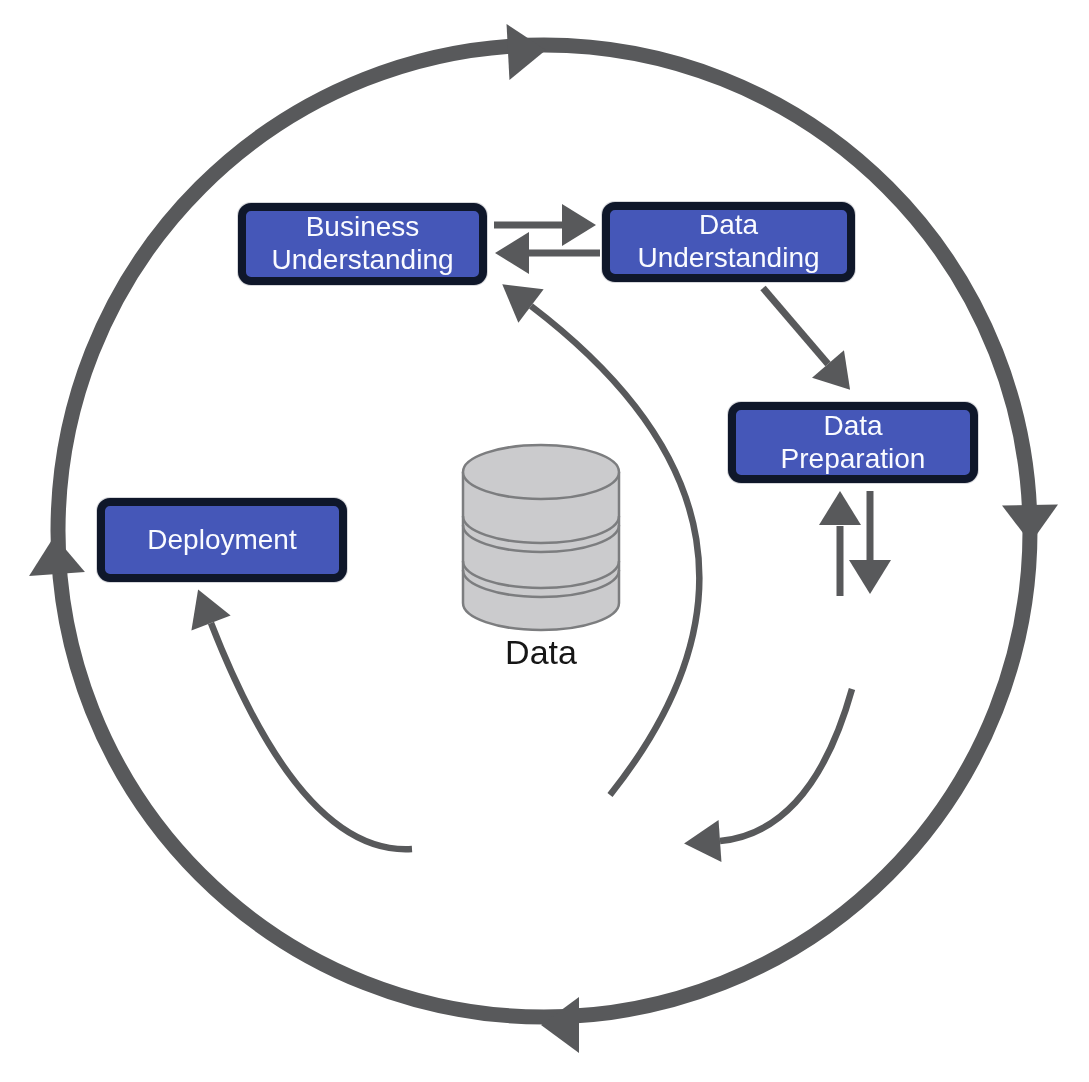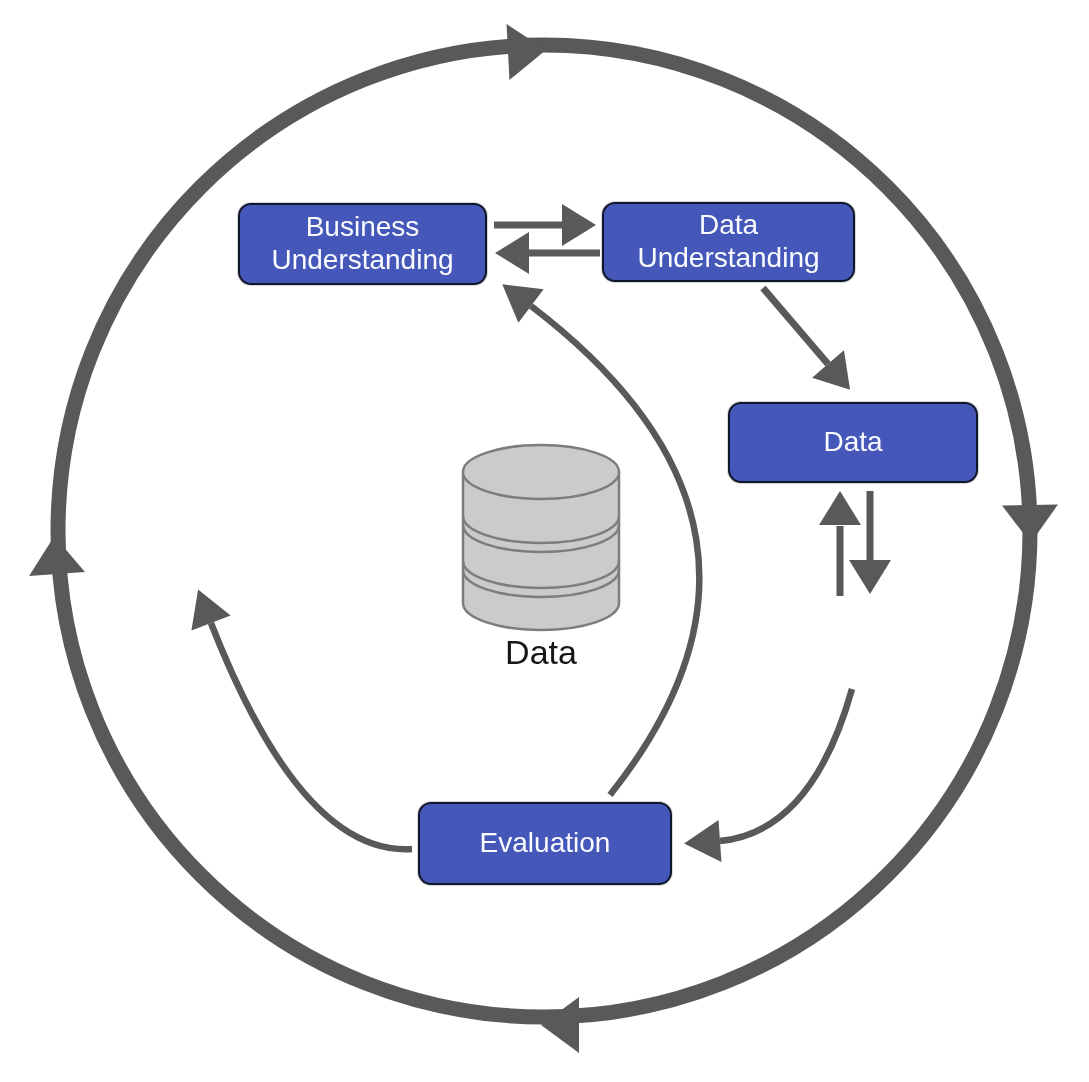--- a/index.html
+++ b/index.html
@@ -7,21 +7,21 @@
     position:relative;
     width:1089px;height:1082px;
     background:#ffffff;
     font-family:"Liberation Sans", sans-serif;
     overflow:hidden;
   }
   #diagram-svg{position:absolute;left:0;top:0;}
   .node{
     position:absolute;
     background:#4557B8;
-    border:2px solid #0f172a;
+    border:8px solid #0f172a;
     border-radius:13px;
     color:#FAFBFF;
     display:flex;flex-direction:column;
     align-items:center;justify-content:center;
     text-align:center;
     font-size:28px;line-height:1.17;
     box-sizing:border-box;
     box-shadow:0 0 0 1px rgba(90,95,110,0.25);
   }
   .node span{display:block;}
@@ -105,24 +105,25 @@
     <span>Understanding</span>
   </div>
 
   <div class="node" id="node-data-understanding">
     <span>Data</span>
     <span>Understanding</span>
   </div>
 
   <div class="node" id="node-data-preparation">
     <span>Data</span>
+    <span>Preparation</span>
   </div>
 
 
-  <div class="node" id="node-evaluation">
-    <span>Evaluation</span>
+
+  <div class="node" id="node-deployment">
+    <span>Deployment</span>
 
   </div>
-
 
   <div id="data-label">Data</div>
 
 </div>
 
 </body></html>

